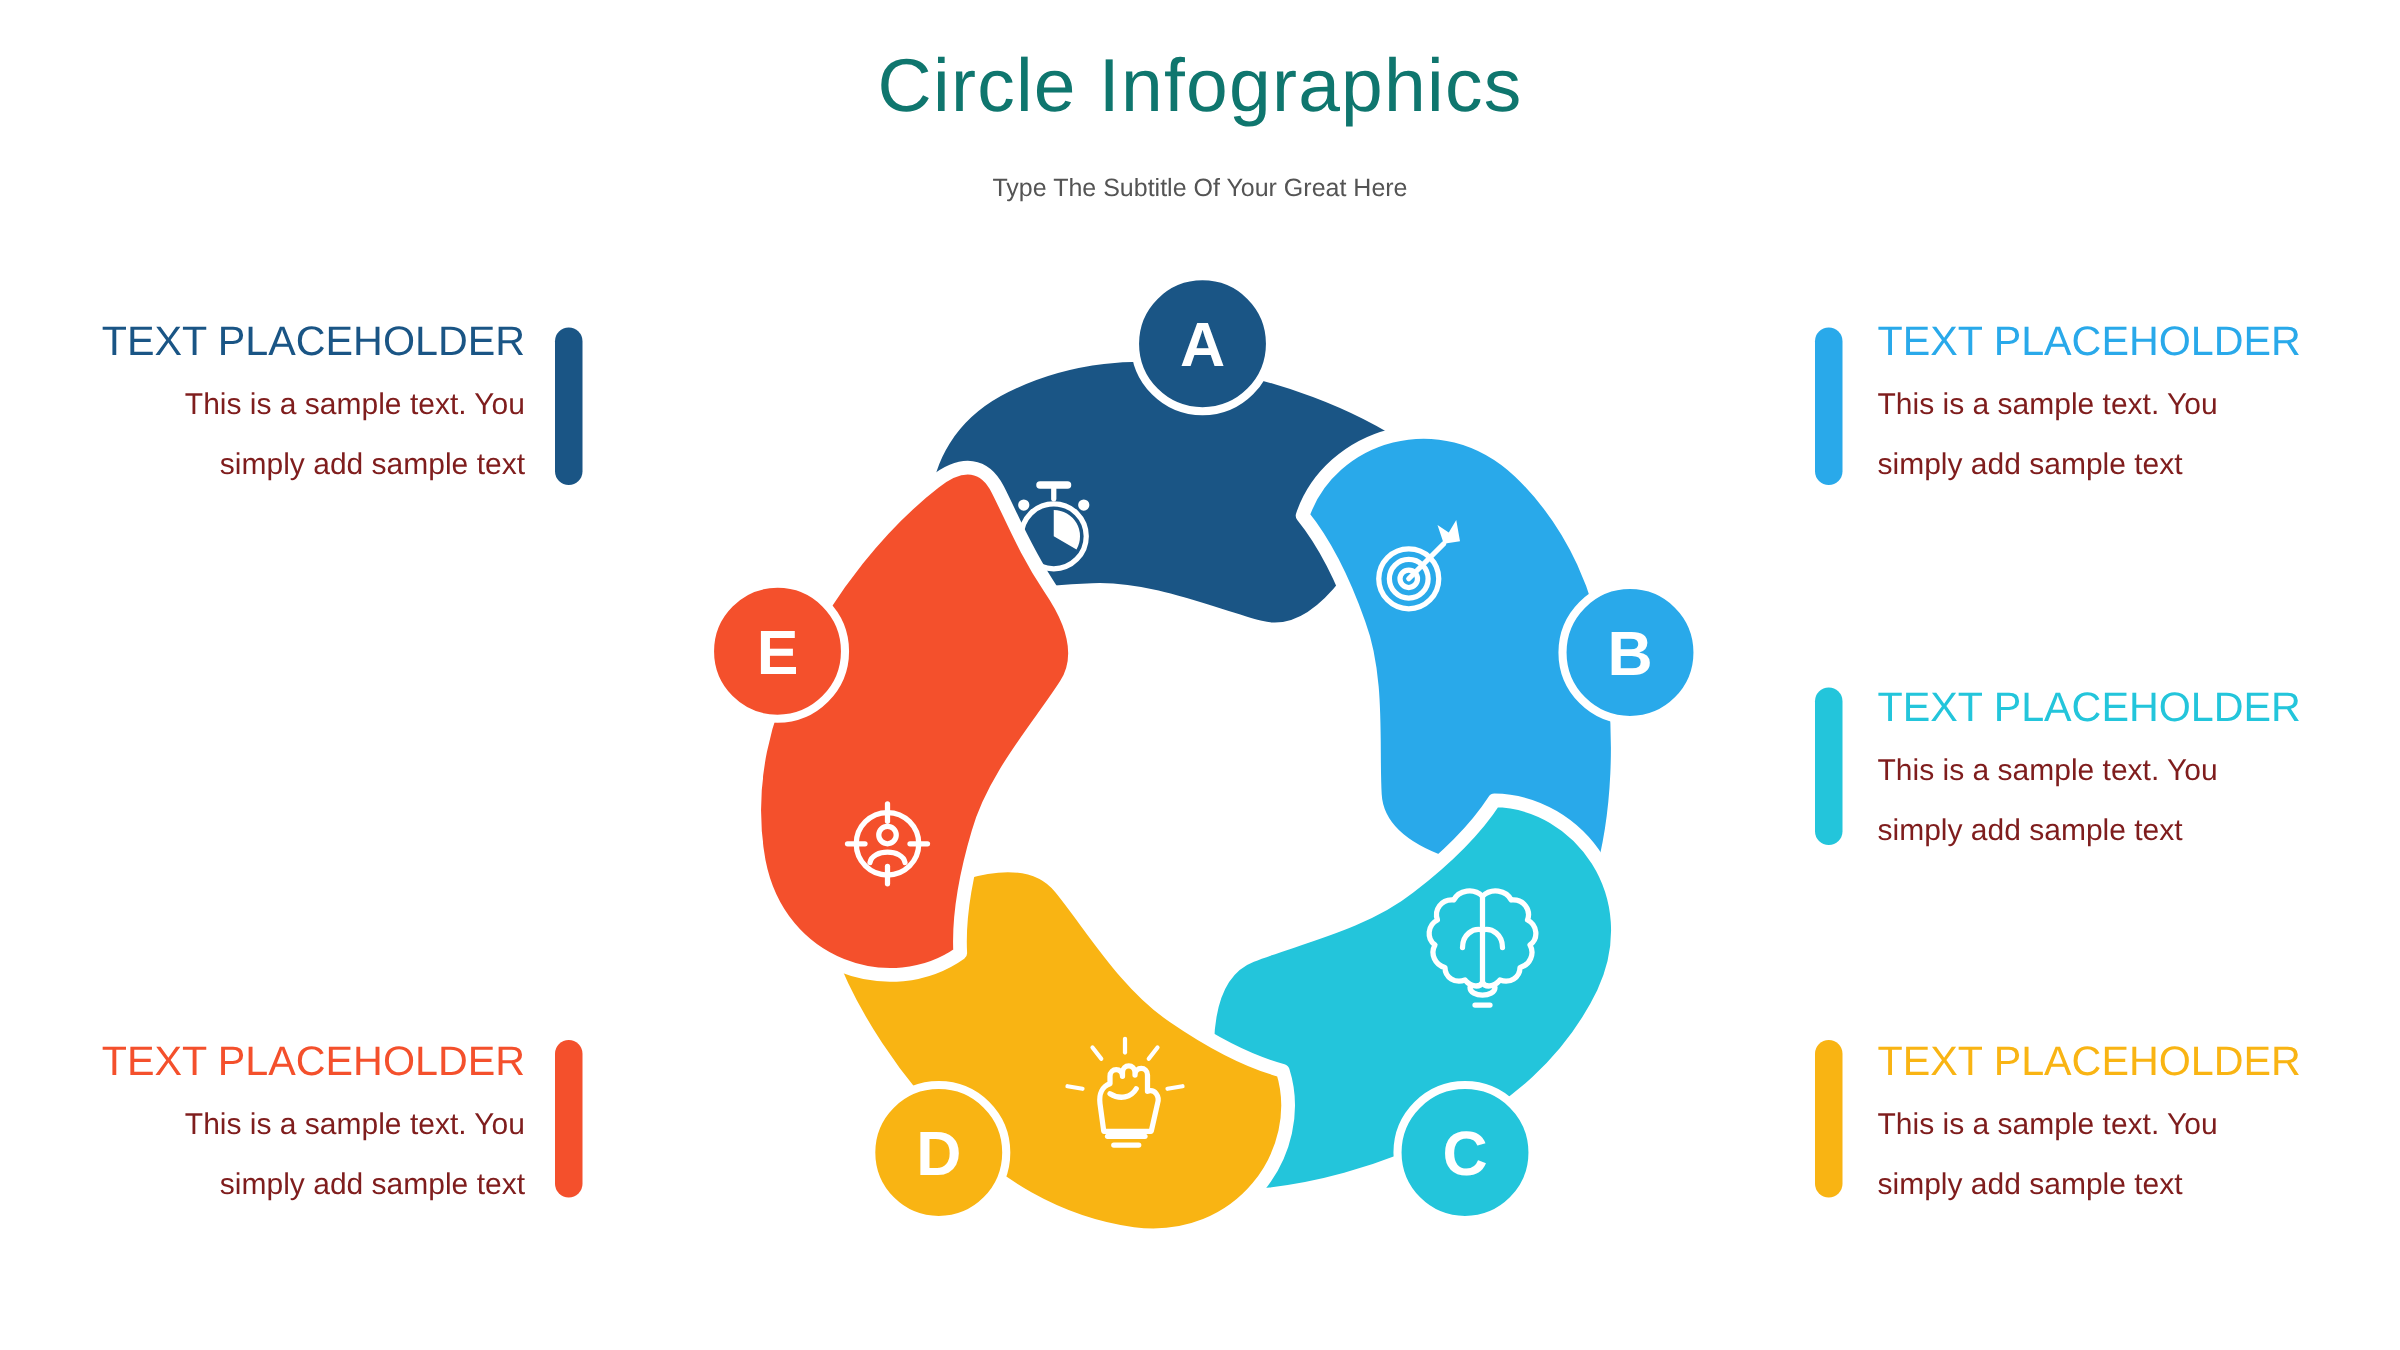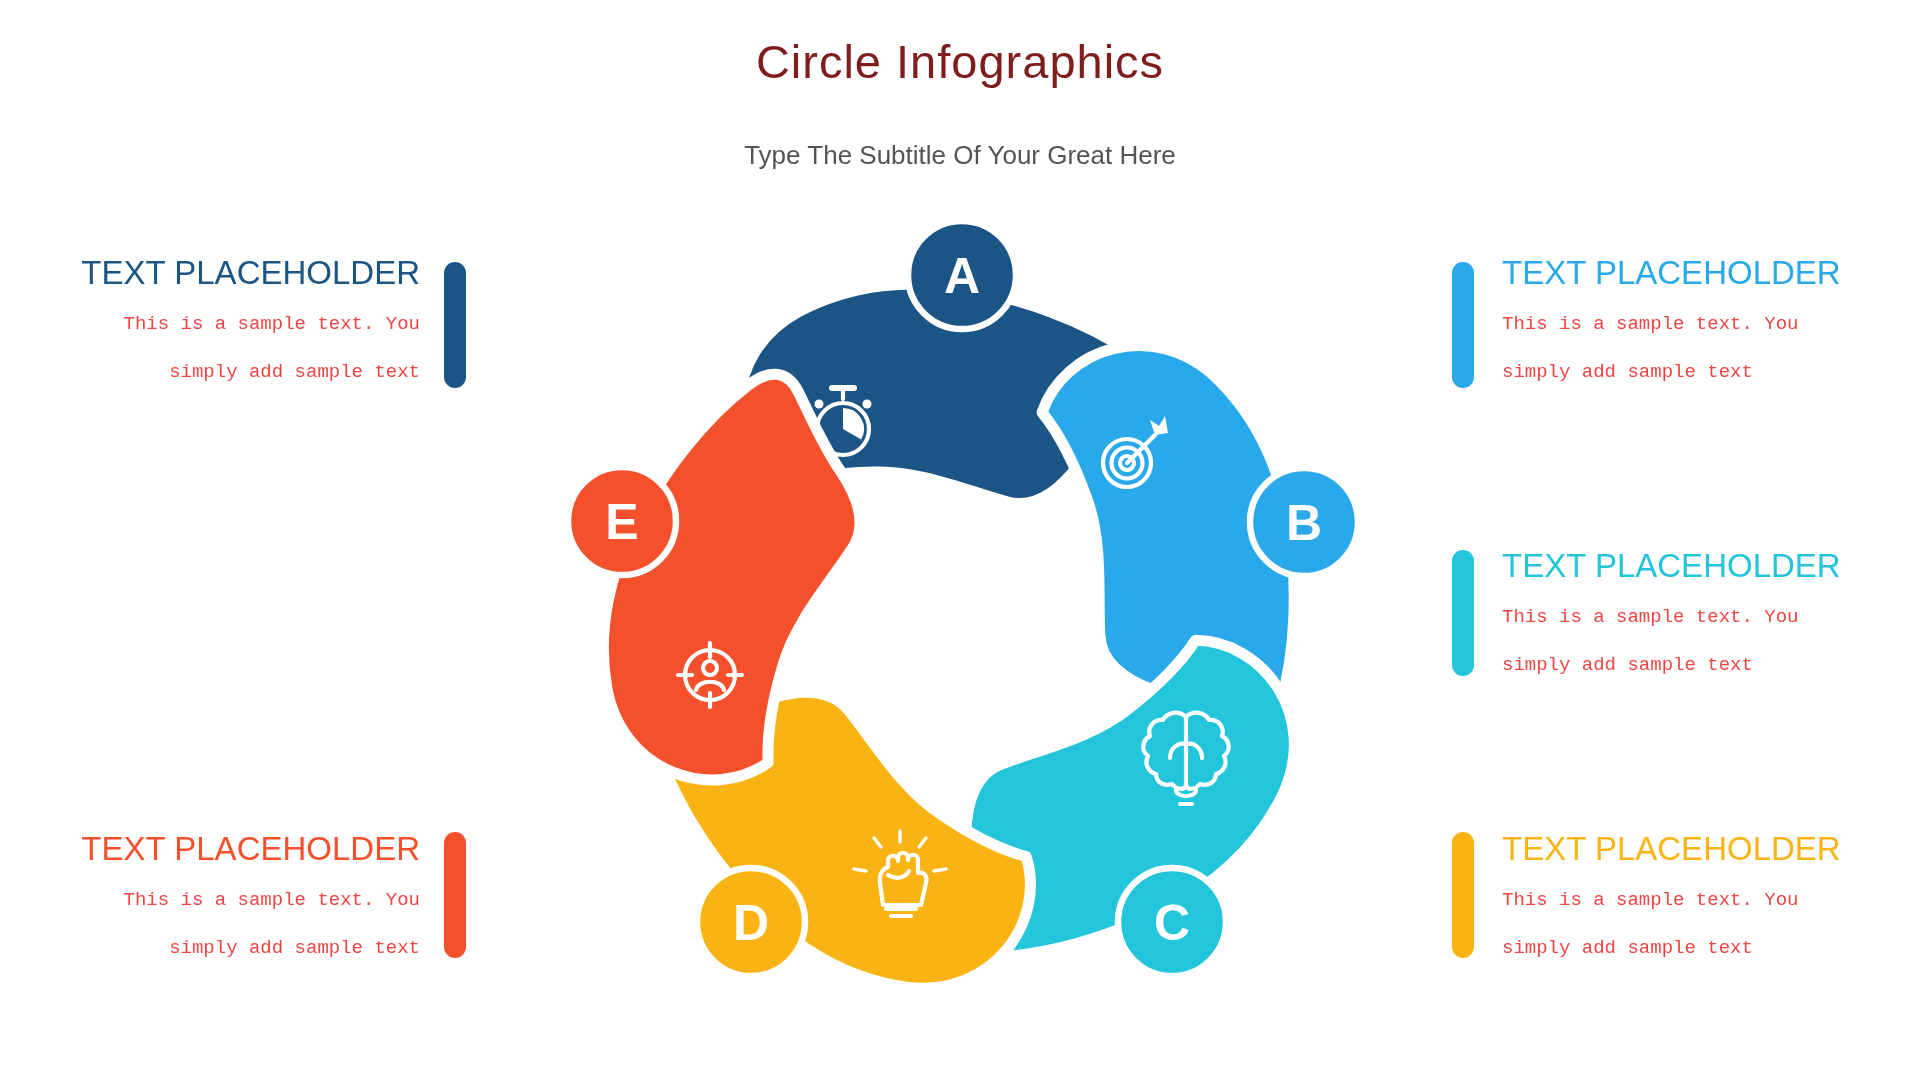--- a/index.html
+++ b/index.html
@@ -1,24 +1,24 @@
 <!DOCTYPE html>
 <html><head>
 <meta charset="utf-8">
 <style>
   html,body{margin:0;padding:0;background:#fff;}
   .stage{position:relative;width:1920px;height:1080px;background:#ffffff;overflow:hidden;
          font-family:"Liberation Sans",sans-serif;}
   .title{position:absolute;top:34px;left:0;width:100%;text-align:center;
-         font-size:47px;font-weight:400;color:#7f1d1d;letter-spacing:1px;}
+         font-size:60px;font-weight:400;color:#0f766e;letter-spacing:1px;}
   .subtitle{position:absolute;top:140px;left:0;width:100%;text-align:center;
-         font-size:26px;font-weight:400;color:#545454;}
+         font-size:20px;font-weight:400;color:#545454;}
   .block{position:absolute;width:340px;}
   .block .h{font-size:33px;font-weight:normal;line-height:42px;white-space:nowrap;}
-  .block .t{font-size:19px;line-height:48px;color:#ef4444;margin-top:6px;font-family:Liberation Mono, monospace;}
+  .block .t{font-size:24px;line-height:48px;color:#7f1d1d;margin-top:6px;}
   .block.align-right{text-align:right;}
   .block.align-left{text-align:left;}
   .bar{position:absolute;width:22px;height:126px;border-radius:11px;}
   svg text.badge{font-family:"Liberation Sans",sans-serif;font-weight:bold;font-size:50px;fill:#ffffff;text-anchor:middle;}
   .petal{stroke:#ffffff;stroke-width:11;stroke-linejoin:round;}
   .badge-circle{stroke:#ffffff;stroke-width:6.5;}
   .icon{stroke:#ffffff;stroke-width:4.2;fill:none;stroke-linecap:round;stroke-linejoin:round;}
   .icon .fillbit{fill:#ffffff;stroke:none;}
 </style>
 </head>

